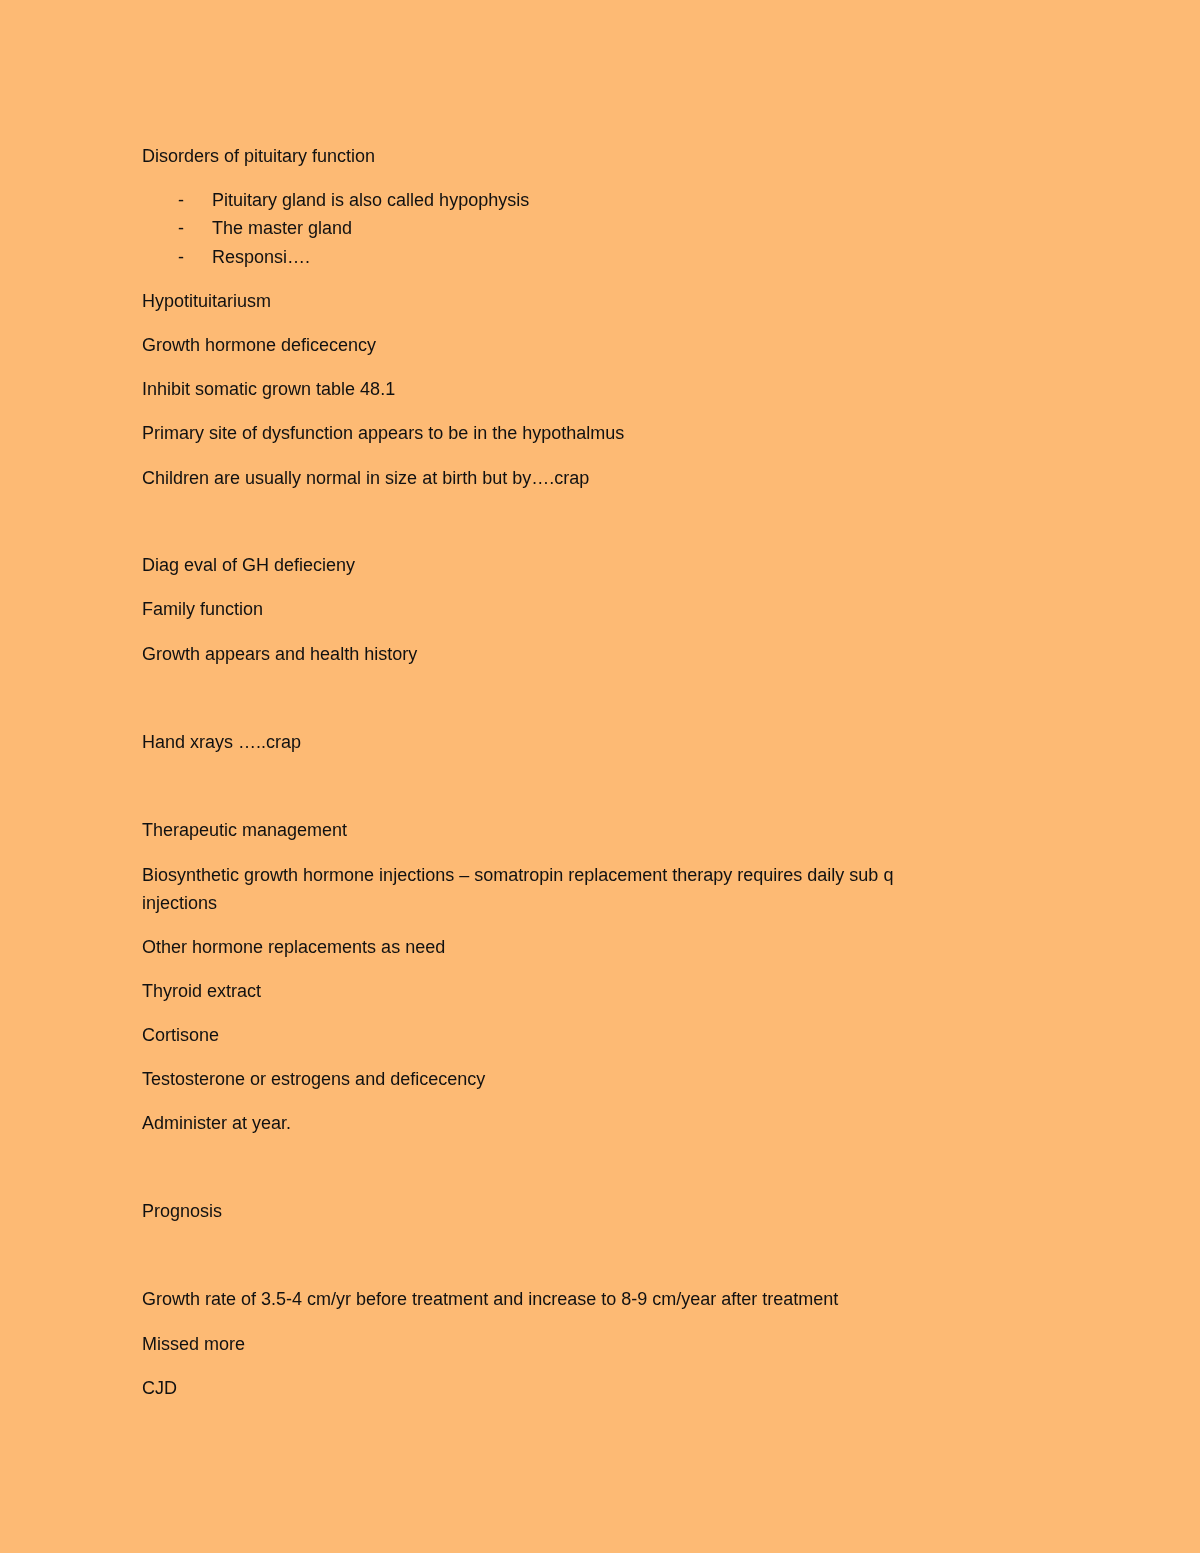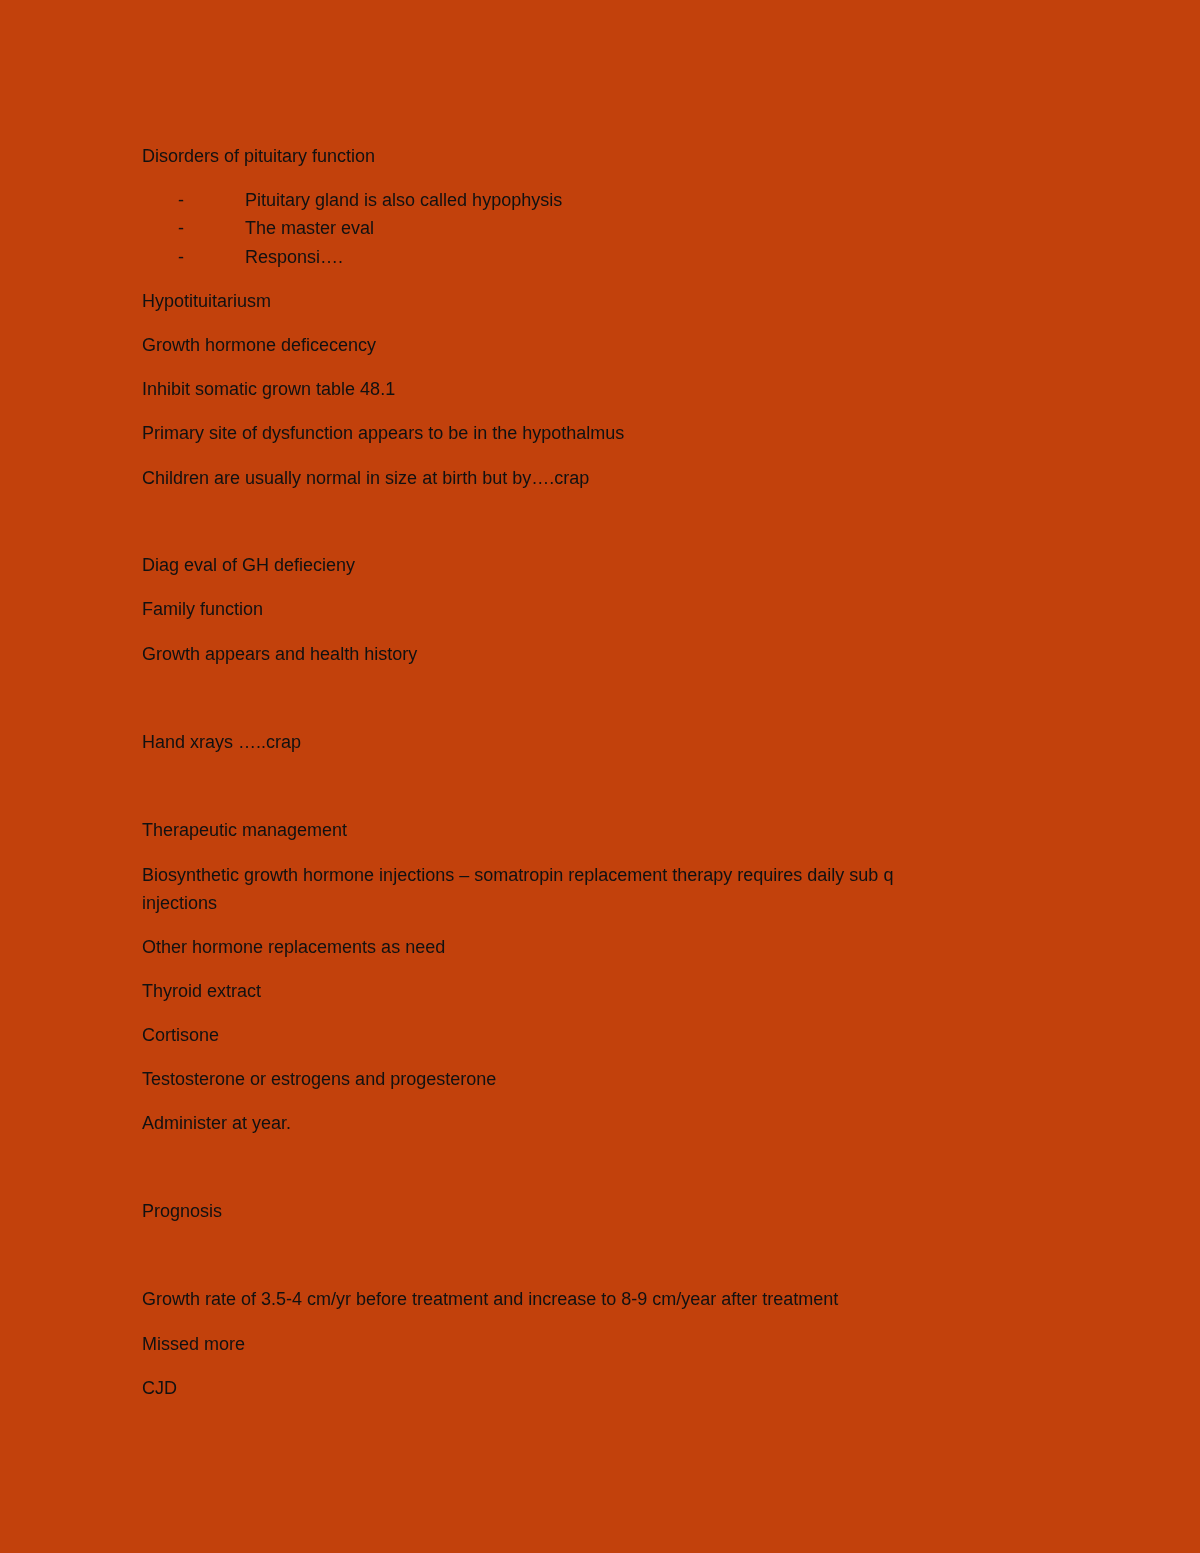--- a/index.html
+++ b/index.html
@@ -1,38 +1,38 @@
 <!DOCTYPE html>
 <html><head>
 <meta charset="utf-8">
 <style>
   html, body { margin: 0; padding: 0; background: #ffffff; }
   body { width: 1200px; height: 1553px; position: relative; overflow: hidden;
          font-family: "Liberation Sans", "DejaVu Sans", sans-serif; color: #111111; }
-  .page { position: absolute; left: 0; top: 0; width: 1200px; height: 1553px; background: #c2410c; }
+  .page { position: absolute; left: 0; top: 0; width: 1200px; height: 1553px; background: #fdba74; }
   .line { position: absolute; left: 142px; font-size: 18px; line-height: 22px; white-space: nowrap; }
   .bullet { position: absolute; font-size: 18px; line-height: 22px; white-space: nowrap; }
   .dash { position: absolute; left: 178px; }
-  .btext { position: absolute; left: 212px; margin-left: 33px; }
+  .btext { position: absolute; left: 212px; }
 </style>
 </head>
 <body>
 
 <div class="page">
 
   <div class="line" style="top:145px">Disorders of pituitary function</div>
 
   <div>
     <div class="bullet" style="top:189px;left:0;width:1200px">
       <span class="dash">-</span>
       <span class="btext">Pituitary gland is also called hypophysis</span>
     </div>
     <div class="bullet" style="top:217px;left:0;width:1200px">
       <span class="dash">-</span>
-      <span class="btext">The master eval</span>
+      <span class="btext">The master gland</span>
     </div>
     <div class="bullet" style="top:246px;left:0;width:1200px">
       <span class="dash">-</span>
       <span class="btext">Responsi….</span>
     </div>
   </div>
 
   <div class="line" style="top:290px">Hypotituitariusm</div>
   <div class="line" style="top:334px">Growth hormone deficecency</div>
   <div class="line" style="top:378px">Inhibit somatic grown table 48.1</div>
@@ -43,21 +43,21 @@
   <div class="line" style="top:598px">Family function</div>
   <div class="line" style="top:643px">Growth appears and health history</div>
   <div class="line" style="top:731px">Hand xrays …..crap</div>
 
   <div class="line" style="top:819px">Therapeutic management</div>
   <div class="line" style="top:864px">Biosynthetic growth hormone injections – somatropin replacement therapy requires daily sub q</div>
   <div class="line" style="top:892px">injections</div>
   <div class="line" style="top:936px">Other hormone replacements as need</div>
   <div class="line" style="top:980px">Thyroid extract</div>
   <div class="line" style="top:1024px">Cortisone</div>
-  <div class="line" style="top:1068px">Testosterone or estrogens and progesterone</div>
+  <div class="line" style="top:1068px">Testosterone or estrogens and deficecency</div>
   <div class="line" style="top:1112px">Administer at year.</div>
 
   <div class="line" style="top:1200px">Prognosis</div>
   <div class="line" style="top:1288px">Growth rate of 3.5-4 cm/yr before treatment and increase to 8-9 cm/year after treatment</div>
   <div class="line" style="top:1333px">Missed more</div>
   <div class="line" style="top:1377px">CJD</div>
 
 </div>
 
 </body></html>

